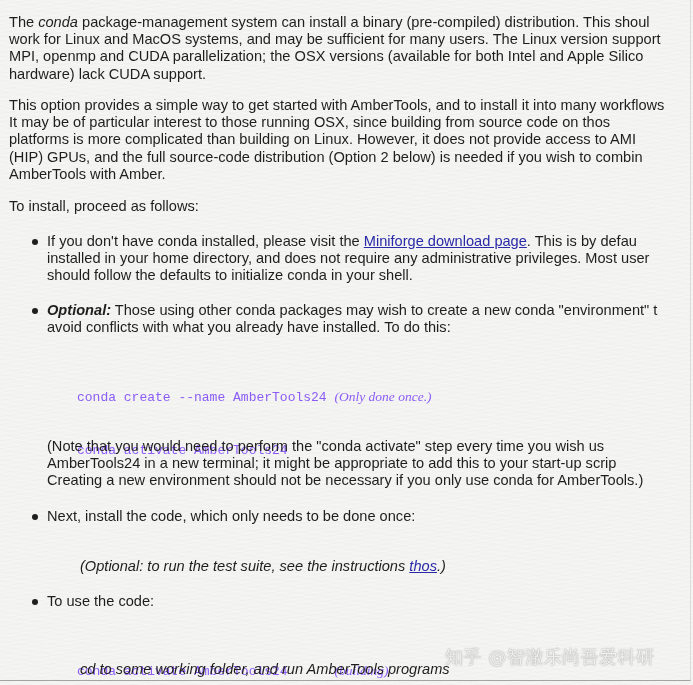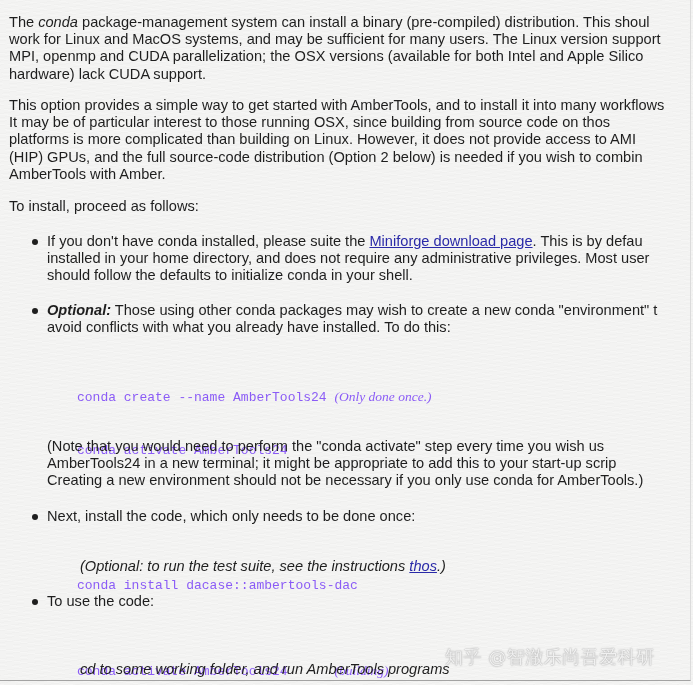--- a/index.html
+++ b/index.html
@@ -105,21 +105,21 @@
     <span class="line">(HIP) GPUs, and the full source-code distribution (Option 2 below) is needed if you wish to combin</span>
     <span class="line">AmberTools with Amber.</span>
   </div>
 
   <div class="p" style="top:198px;">
     <span class="line">To install, proceed as follows:</span>
   </div>
 
   <div class="bullet" style="top:239px;"></div>
   <div class="li" style="top:233px;">
-    <span class="line"><span>If you don't have conda installed, please suite the </span><a class="link">Miniforge download page</a><span>. This is by defau</span></span>
+    <span class="line"><span>If you don't have conda installed, please visit the </span><a class="link">Miniforge download page</a><span>. This is by defau</span></span>
     <span class="line">installed in your home directory, and does not require any administrative privileges. Most user</span>
     <span class="line">should follow the defaults to initialize conda in your shell.</span>
   </div>
 
   <div class="bullet" style="top:308px;"></div>
   <div class="li" style="top:302px;">
     <span class="line"><span class="bi">Optional:</span><span> Those using other conda packages may wish to create a new conda "environment" t</span></span>
     <span class="line">avoid conflicts with what you already have installed. To do this:</span>
   </div>
 
@@ -131,23 +131,20 @@
   <div class="li" style="top:438px;">
     <span class="line">(Note that you would need to perform the "conda activate" step every time you wish us</span>
     <span class="line">AmberTools24 in a new terminal; it might be appropriate to add this to your start-up scrip</span>
     <span class="line">Creating a new environment should not be necessary if you only use conda for AmberTools.)</span>
   </div>
 
   <div class="bullet" style="top:514px;"></div>
   <div class="li" style="top:508px;">
     <span class="line">Next, install the code, which only needs to be done once:</span>
   </div>
-  <div class="code" style="left:77px; top:541px;">
-    <span class="line">conda install dacase::ambertools-dac</span>
-  </div>
   <div class="li it" style="left:80px; top:558px;">
     <span class="line"><span>(Optional: to run the test suite, see the instructions </span><a class="link">thos</a><span>.)</span></span>
   </div>
 
   <div class="bullet" style="top:599px;"></div>
   <div class="li" style="top:593px;">
     <span class="line">To use the code:</span>
   </div>
   <div class="code" style="left:77px; top:626px;">
     <span class="line"><span>conda activate AmberTools24      </span><span class="cmt">(building)</span></span>

